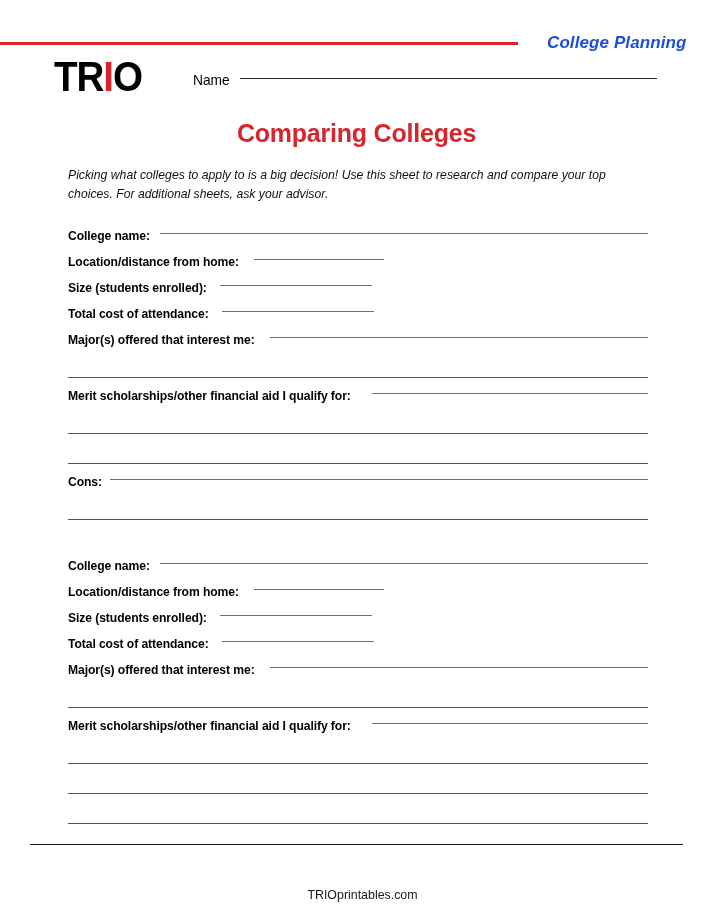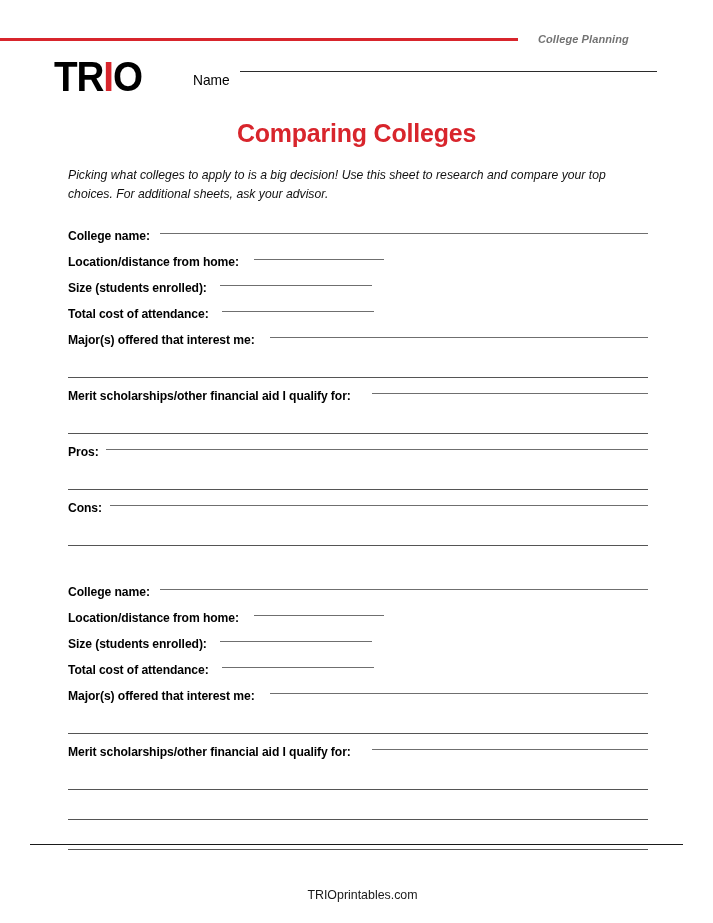--- a/index.html
+++ b/index.html
@@ -30,27 +30,27 @@
     display: flex;
     align-items: center;
   }
   .header-rule {
     height: 3px;
     background: #d8252c;
     width: 518px;
     flex: 0 0 auto;
   }
   .header-kicker {
-    margin-left: 20px;
-    font-size: 11px;
+    margin-left: 29px;
+    font-size: 17px;
     font-weight: bold;
     font-style: italic;
     letter-spacing: 0.1px;
     white-space: nowrap;
-    color: #737373;
+    color: #1d4ed8;
   }
 
   .logo {
     position: absolute;
     left: 54px;
     top: 56px;
     font-size: 42px;
     line-height: 42px;
     font-weight: bold;
     letter-spacing: -1.2px;
@@ -60,21 +60,21 @@
     white-space: nowrap;
   }
   .logo .red { color: #d8252c; }
 
   .name-row {
     position: absolute;
     left: 193px;
     top: 72px;
     width: 464px;
     display: flex;
-    align-items: flex-start;
+    align-items: center;
   }
   .name-label {
     font-size: 14.5px;
     font-weight: normal;
     white-space: nowrap;
     transform: scaleX(0.95);
     transform-origin: left center;
   }
   .name-line {
     flex: 1 1 auto;
@@ -217,24 +217,20 @@
           <span class="field-line fill"></span>
         </div>
         <div class="cont-line"></div>
         <div class="spacer-sm"></div>
         <div class="field-row">
           <span class="field-label">Merit scholarships/other financial aid I qualify for:</span>
           <span class="field-line fill"></span>
         </div>
         <div class="cont-line"></div>
         <div class="spacer-sm"></div>
-        <div class="field-row">
-          <span class="field-label">Pros:</span>
-          <span class="field-line fill"></span>
-        </div>
         <div class="cont-line"></div>
         <div class="spacer-sm"></div>
         <div class="field-row">
           <span class="field-label">Cons:</span>
           <span class="field-line fill"></span>
         </div>
         <div class="cont-line"></div>
         <div class="spacer-sm"></div>
       </div>
       <div class="section">

